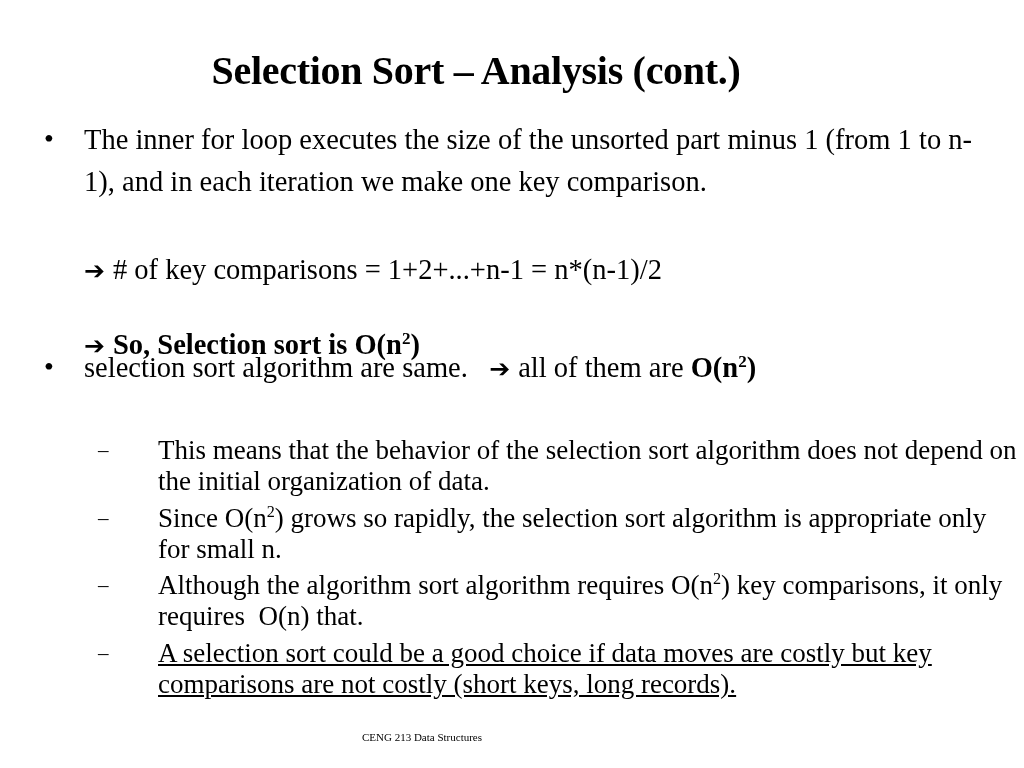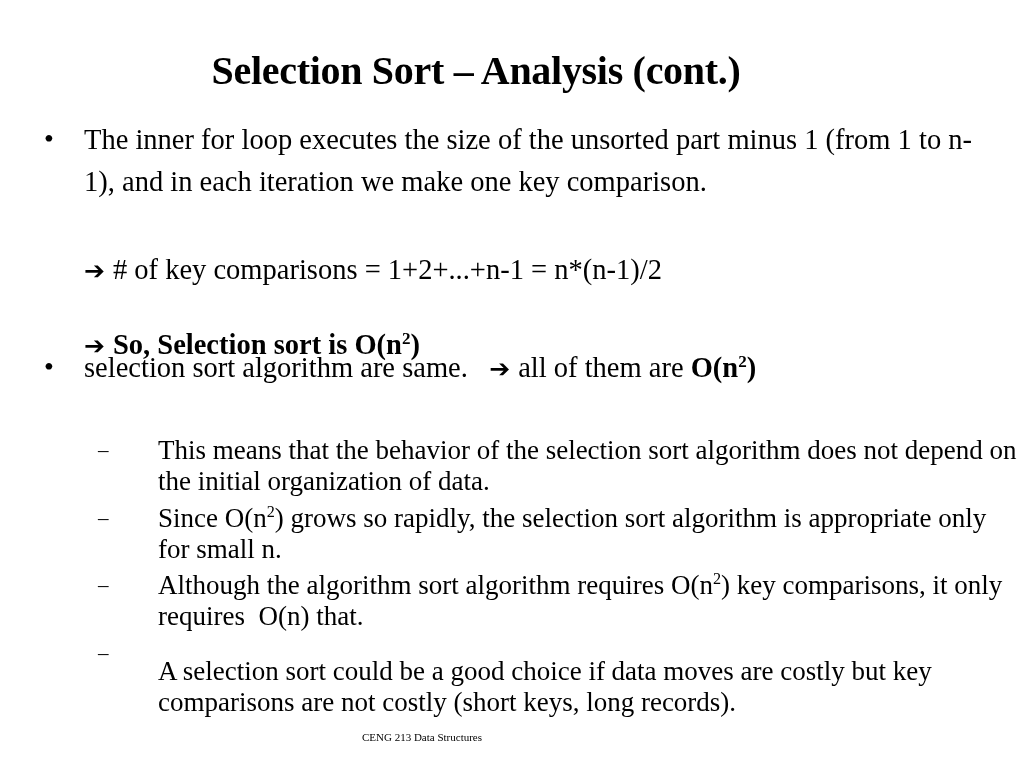--- a/index.html
+++ b/index.html
@@ -45,16 +45,16 @@
   <div class="dash" style="top:438px;">–</div>
   <div class="l2" style="top:435px;">This means that the behavior of the selection sort algorithm does not depend on the initial organization of data.</div>
 
   <div class="dash" style="top:506px;">–</div>
   <div class="l2" style="top:503px;"><span>Since O(n</span><sup>2</sup><span>) grows so rapidly, the selection sort algorithm is appropriate only for small n.</span></div>
 
   <div class="dash" style="top:573px;">–</div>
   <div class="l2" style="top:570px;"><span>Although the algorithm sort algorithm requires O(n</span><sup>2</sup><span style="white-space:pre-wrap;">) key comparisons, it only requires  O(n) that.</span></div>
 
   <div class="dash" style="top:641px;">–</div>
-  <div class="l2" style="top:656px;">A selection sort could be a good choice if data moves are costly but key comparisons are not costly (short keys, long records).</div>
+  <div class="l2" style="top:638px;text-decoration:underline;">A selection sort could be a good choice if data moves are costly but key comparisons are not costly (short keys, long records).</div>
 
   <div class="footer">CENG 213 Data Structures</div>
 </div>
 
 </body></html>

